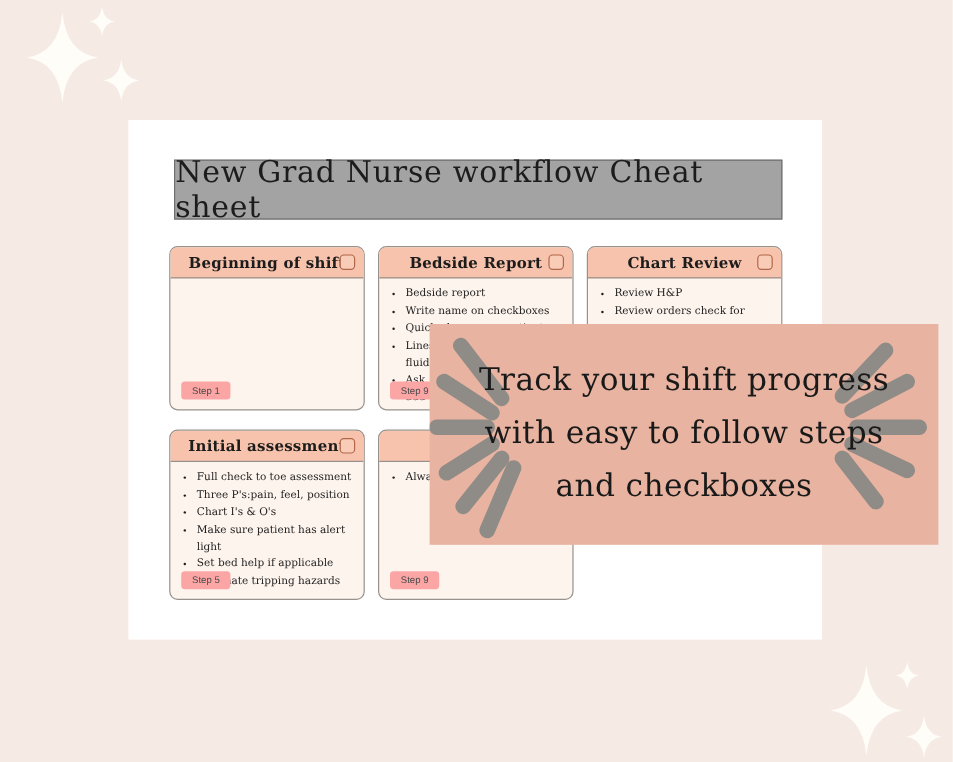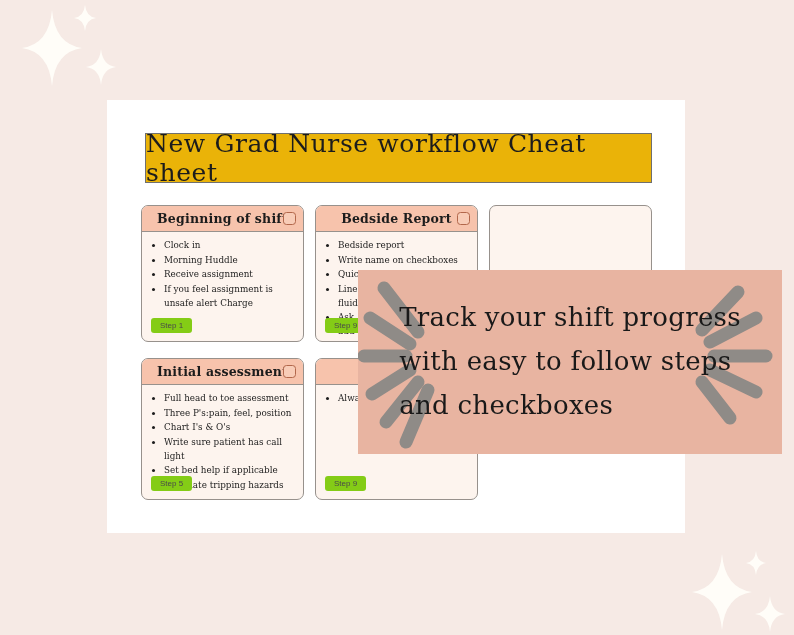--- a/index.html
+++ b/index.html
@@ -7,44 +7,44 @@
   .stage { position:relative; width:794px; height:635px; background:#f6eae5; overflow:hidden; }
 
   .sparkles { position:absolute; pointer-events:none; }
   .sparkles.tl { left:0; top:0; }
   .sparkles.br { left:654px; top:525px; }
   .sparkles path { fill:#fffdf8; }
 
   .page { position:absolute; left:107px; top:100px; width:578px; height:433px; background:#ffffff; }
 
   .title-bar { position:absolute; left:38px; top:33px; width:507px; height:50px;
-    background:#eab308; border:1px solid #6f6f6f; display:flex; align-items:center; justify-content:flex-start; }
+    background:#a3a3a3; border:1px solid #6f6f6f; display:flex; align-items:center; justify-content:flex-start; }
   .title-bar span { font-size:25px; color:#1c1c1c; letter-spacing:.6px; }
 
   .cards { position:absolute; left:34px; top:105px; display:grid;
     grid-template-columns:163px 163px 163px; grid-template-rows:137px 142px;
     column-gap:11px; row-gap:16px; }
 
   .card { position:relative; background:#fdf4ee; border:1px solid #97918c; border-radius:7px; overflow:hidden; }
   .card-header { position:relative; height:26px; background:#f7c3ac; border-bottom:1px solid #97918c;
     display:flex; align-items:center; justify-content:center; }
   .card-header-label { font-size:12.5px; font-weight:bold; color:#1c1c1c; letter-spacing:.2px; }
   .checkbox { position:absolute; right:7px; top:6px; width:13px; height:13px;
     background:#f8ccb7; border:1.5px solid #b2674b; border-radius:3.5px; }
   .card-items { list-style:disc; margin:7px 0 0; padding:0 2px 0 22px;
     font-size:8.8px; line-height:1.55; color:#1d1d1d; }
   .card-items li { white-space:pre-line; margin-bottom:1px; }
   .cards .card:nth-child(6) .card-items { margin-top:64px; }
-  .step-badge { position:absolute; left:9px; bottom:8px; background:#84cc16; color:#4a4a4a;
+  .step-badge { position:absolute; left:9px; bottom:8px; background:#fca5a5; color:#4a4a4a;
     font-family:"Liberation Sans", sans-serif; font-size:8px; padding:3px 9px; border-radius:3px; }
 
   .banner { position:absolute; left:358px; top:270px; width:424px; height:184px;
     background:#e8b4a1; z-index:5; display:flex; align-items:center; justify-content:center; }
   .banner-text { position:relative; z-index:2; font-size:26px; line-height:1.68; color:#191919;
-    white-space:pre-line; letter-spacing:.3px; }
+    text-align:center; white-space:pre-line; letter-spacing:.3px; }
   .bursts { position:absolute; left:0; top:0; z-index:1; pointer-events:none; }
   .bursts line { stroke:#8f8b87; stroke-width:13; stroke-linecap:round; }
 </style>
 </head>
 <body>
 
 <div class="stage">
 
   <svg class="sparkles tl" width="140" height="110">
     <path d="M52,10 Q55,44.2 82,48 Q55,51.8 52,86 Q49,51.8 22,48 Q49,44.2 52,10 Z"></path>
@@ -55,58 +55,59 @@
   <div class="page">
     <div class="title-bar">
       <span>New Grad Nurse workflow Cheat sheet</span>
     </div>
     <div class="cards" id="cards-grid">
         <div class="card">
     <div class="card-header">
       <span class="card-header-label">Beginning of shift</span>
       <span class="checkbox"></span>
     </div>
-    <ul class="card-items">
-            <li>Clock in</li>
-            <li>Morning Huddle</li>
-            <li>Receive assignment</li>
-            <li>If you feel assignment is
-unsafe alert Charge</li>
-          </ul>
     <span class="step-badge">Step 1</span>
   </div>
         <div class="card">
     <div class="card-header">
       <span class="card-header-label">Bedside Report</span>
       <span class="checkbox"></span>
     </div>
     <ul class="card-items">
             <li>Bedside report</li>
             <li>Write name on checkboxes</li>
             <li>Quick glance over patient</li>
             <li>Lines
 fluids</li>
             <li>Ask
 add</li>
           </ul>
     <span class="step-badge">Step 9</span>
   </div>
         <div class="card">
+    <div class="card-header">
+      <span class="card-header-label">Chart Review</span>
+      <span class="checkbox"></span>
+    </div>
+    <ul class="card-items">
+            <li>Review H&amp;P</li>
+            <li>Review orders check for</li>
+          </ul>
 
   </div>
         <div class="card">
     <div class="card-header">
       <span class="card-header-label">Initial assessment</span>
       <span class="checkbox"></span>
     </div>
     <ul class="card-items">
-            <li>Full head to toe assessment</li>
+            <li>Full check to toe assessment</li>
             <li>Three P's:pain, feel, position</li>
             <li>Chart I's &amp; O's</li>
-            <li>Write sure patient has call light</li>
+            <li>Make sure patient has alert light</li>
             <li>Set bed help if applicable</li>
             <li>Eliminate tripping hazards</li>
           </ul>
     <span class="step-badge">Step 5</span>
   </div>
         <div class="card">
     <div class="card-header">
       <span class="card-header-label"></span>
       <span class="checkbox"></span>
     </div>

